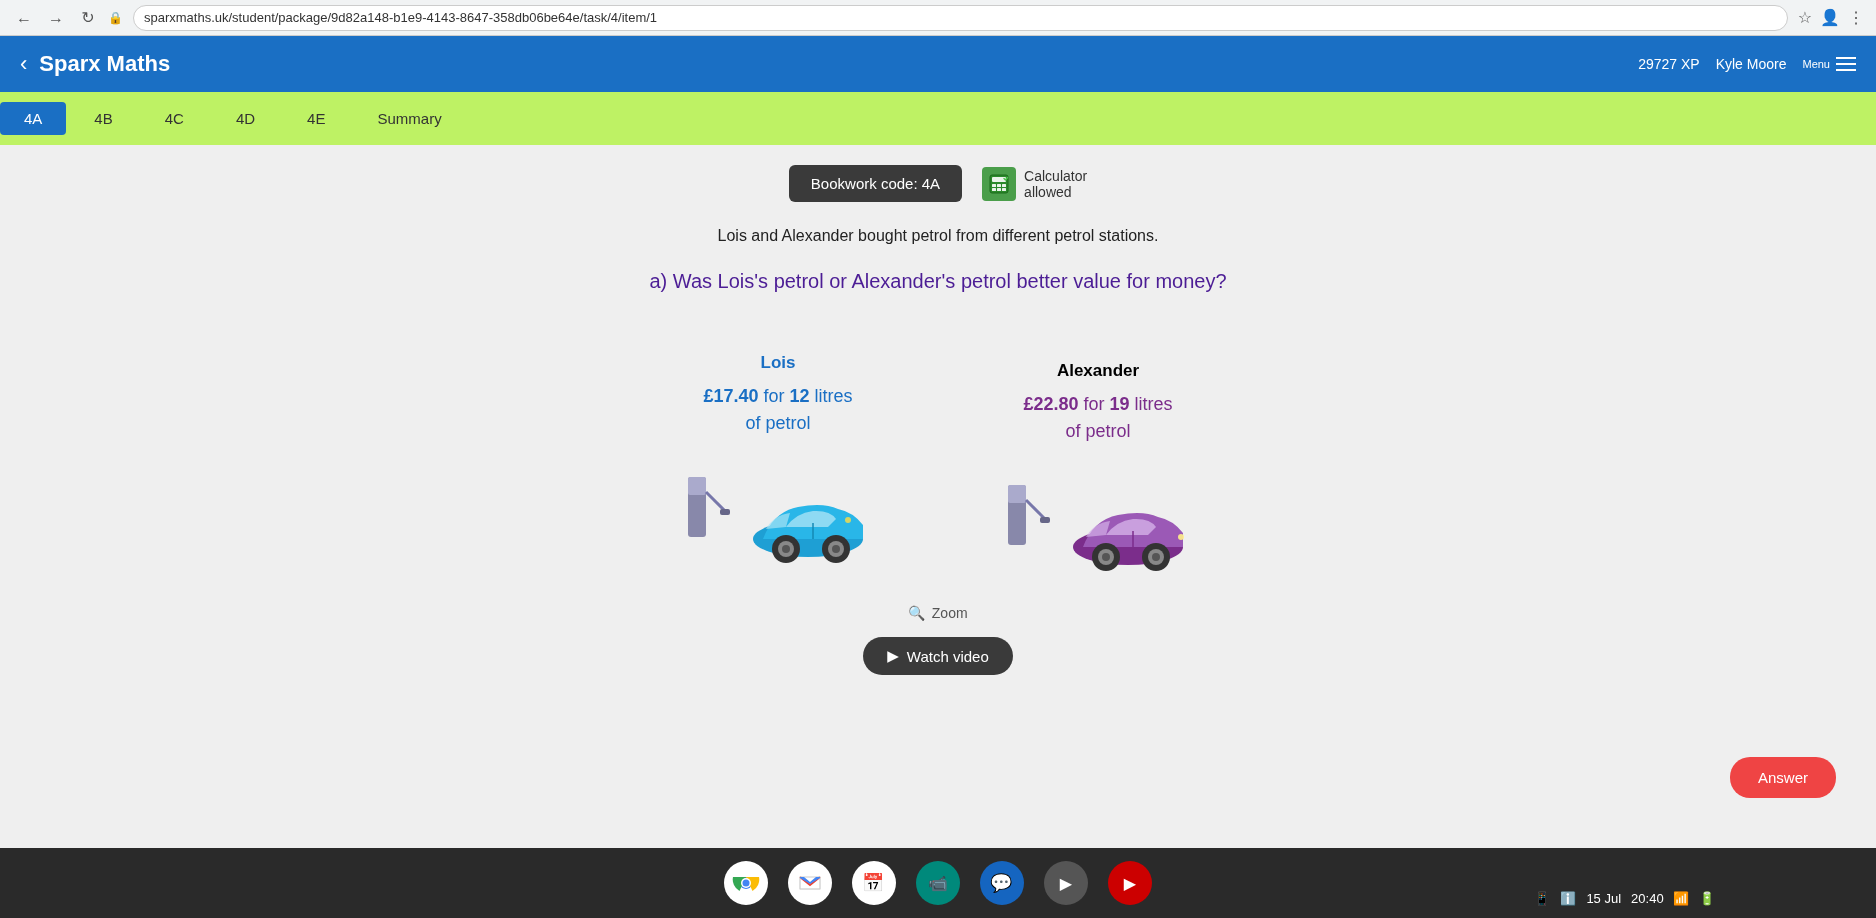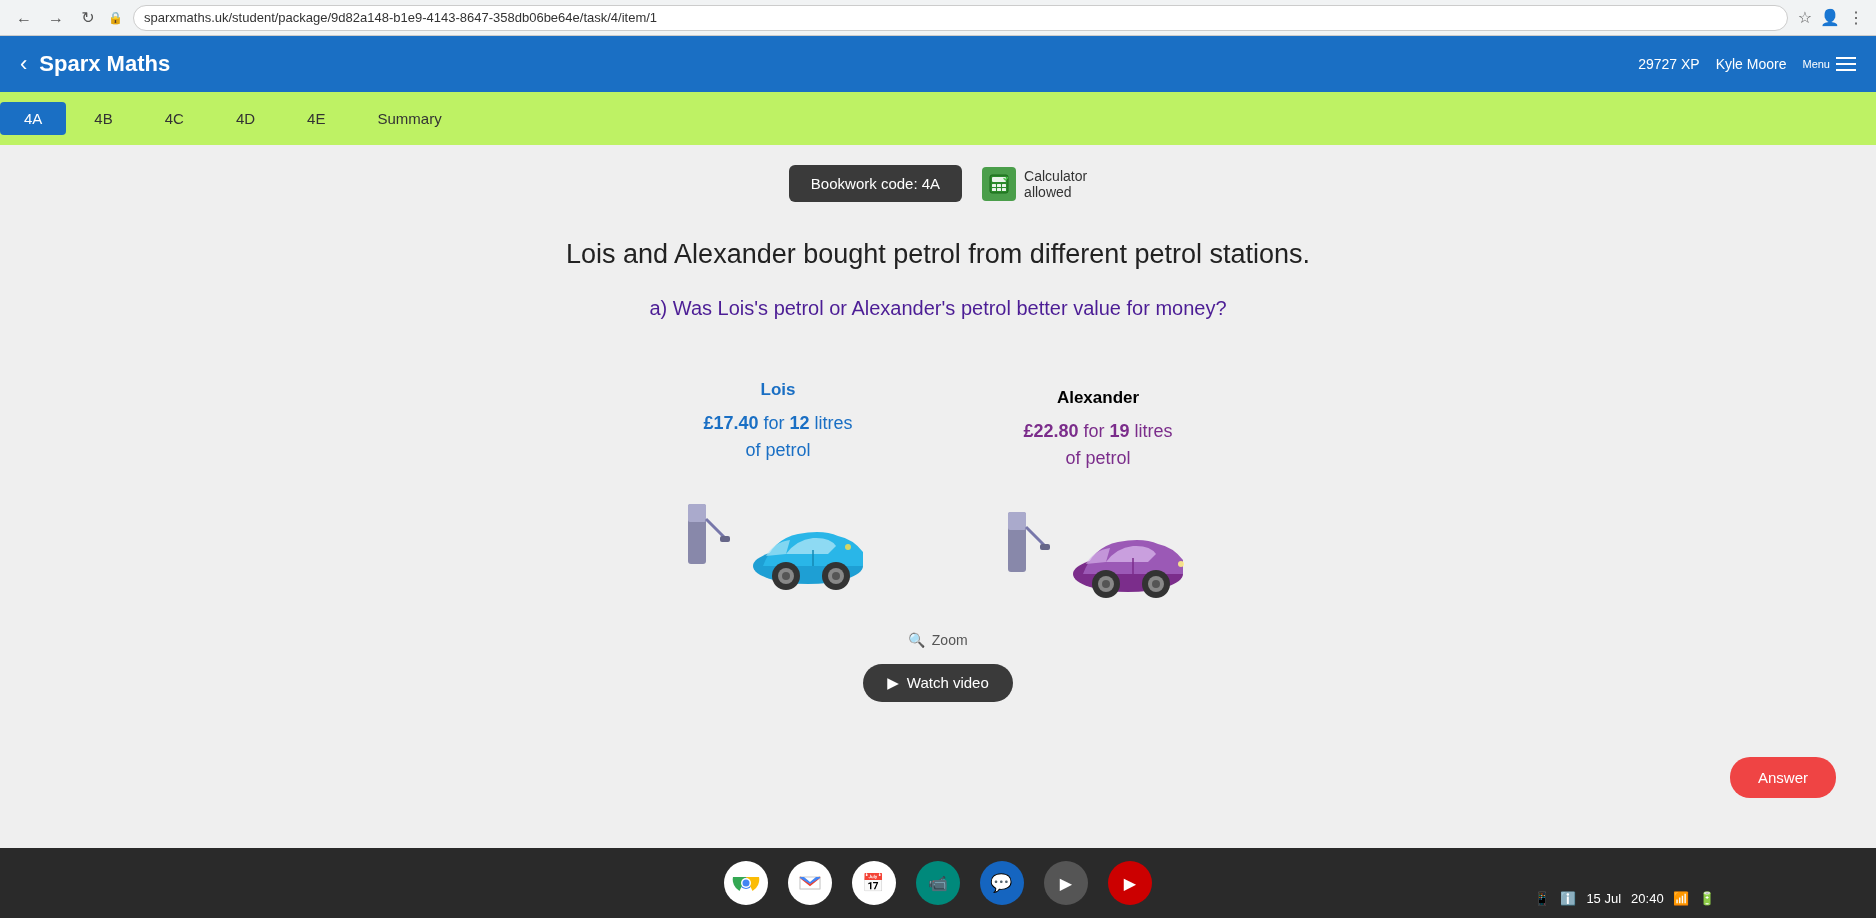--- a/index.html
+++ b/index.html
@@ -137,21 +137,21 @@
       display: flex;
       flex-direction: column;
       align-items: center;
     }
 
     
     .info-row {
       display: flex;
       align-items: center;
       gap: 20px;
-      margin-bottom: 32px;
+      margin-bottom: 22px;
     }
     .bookwork-badge {
       background: #3a3a3a;
       color: white;
       padding: 10px 22px;
       border-radius: 6px;
       font-size: 15px;
       font-weight: 500;
     }
     .calculator-badge {
@@ -173,21 +173,21 @@
       font-size: 16px;
     }
 
     
     .question-section {
       text-align: center;
       max-width: 900px;
       margin-bottom: 30px;
     }
     .question-intro {
-      font-size: 27px;
+      font-size: 16px;
       color: #222;
       margin-bottom: 18px;
       line-height: 1.5;
     }
     .question-a {
       font-size: 20px;
       color: #4c1d95;
       margin-bottom: 27px;
       line-height: 1.5;
     }

